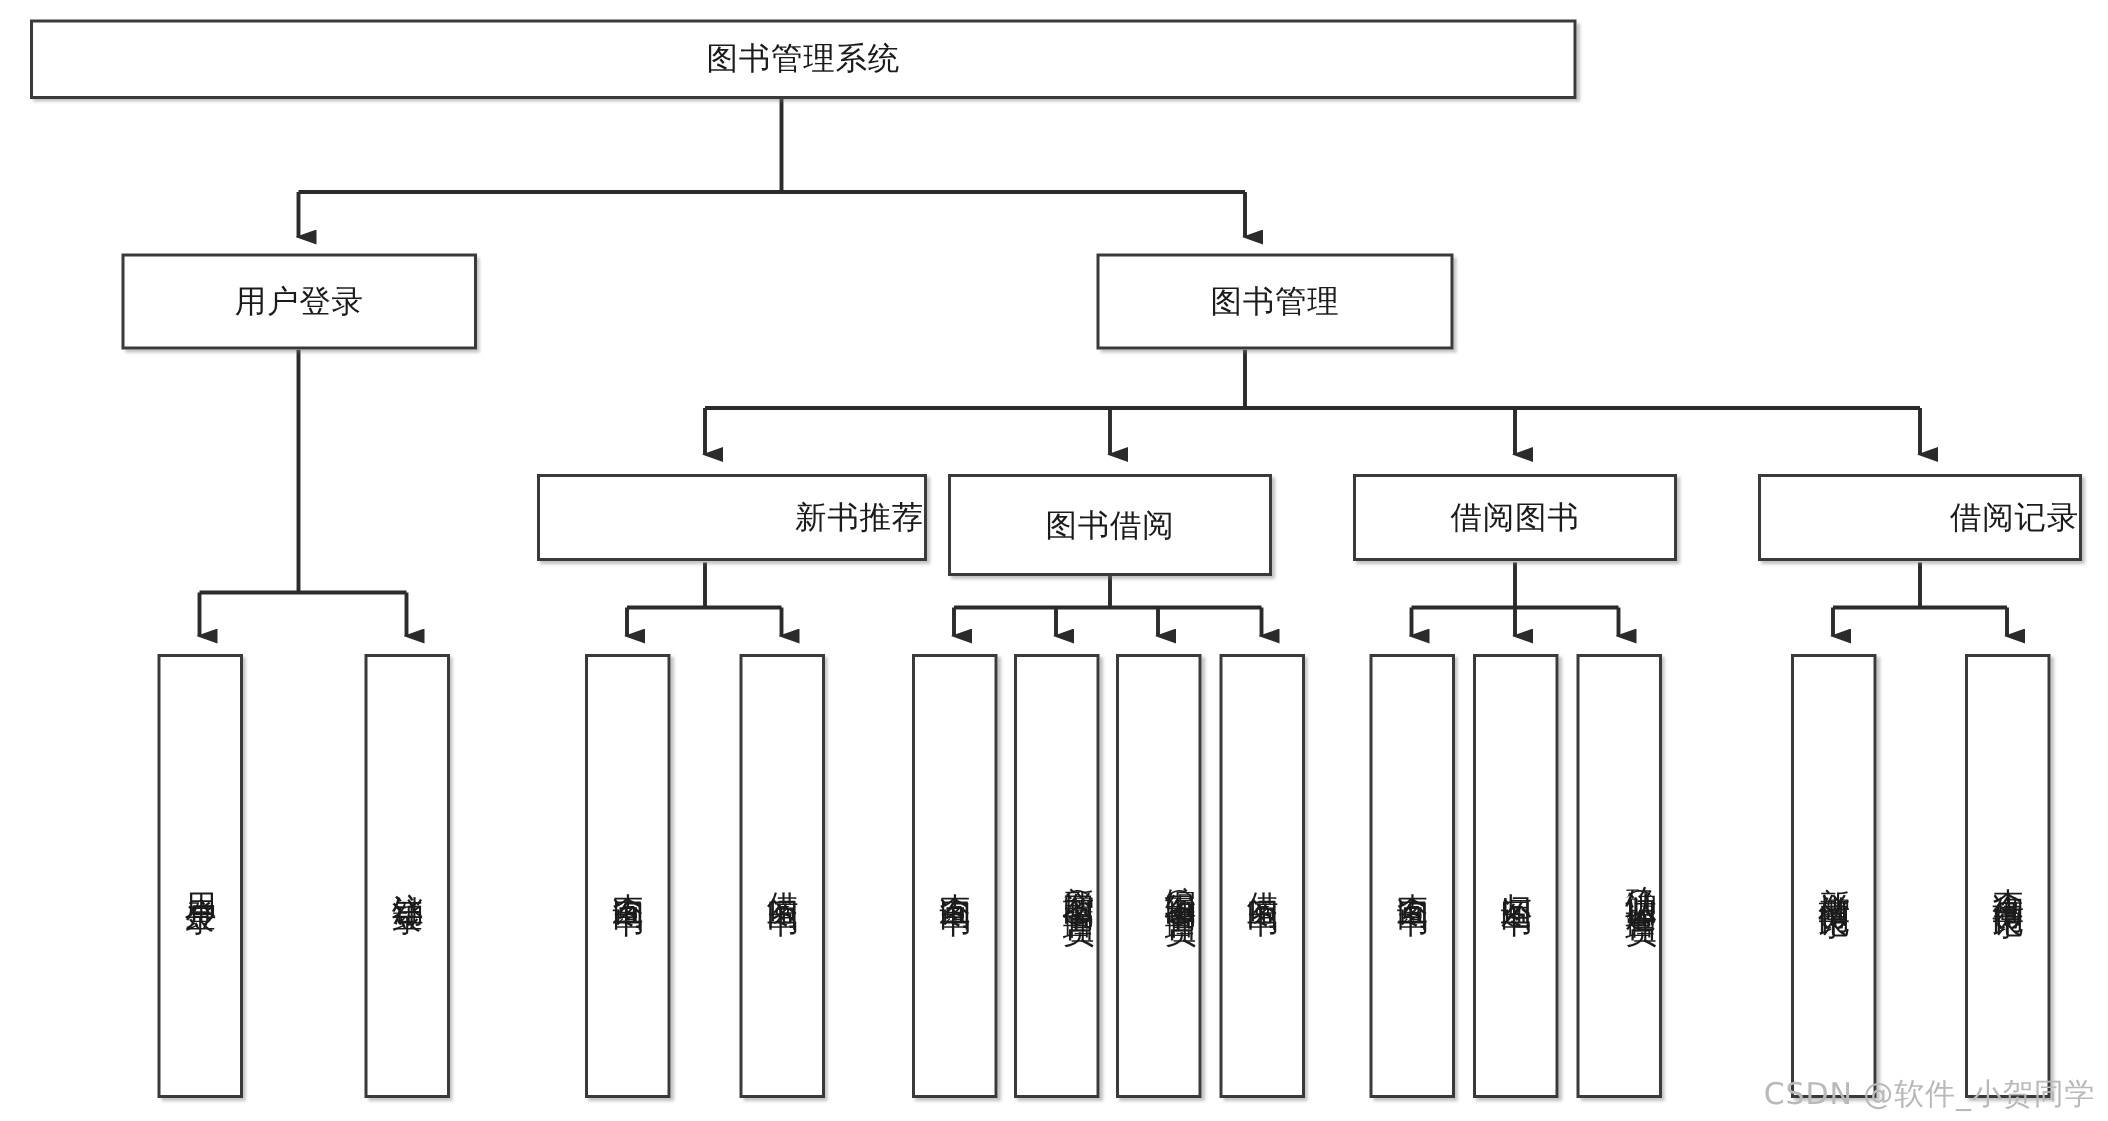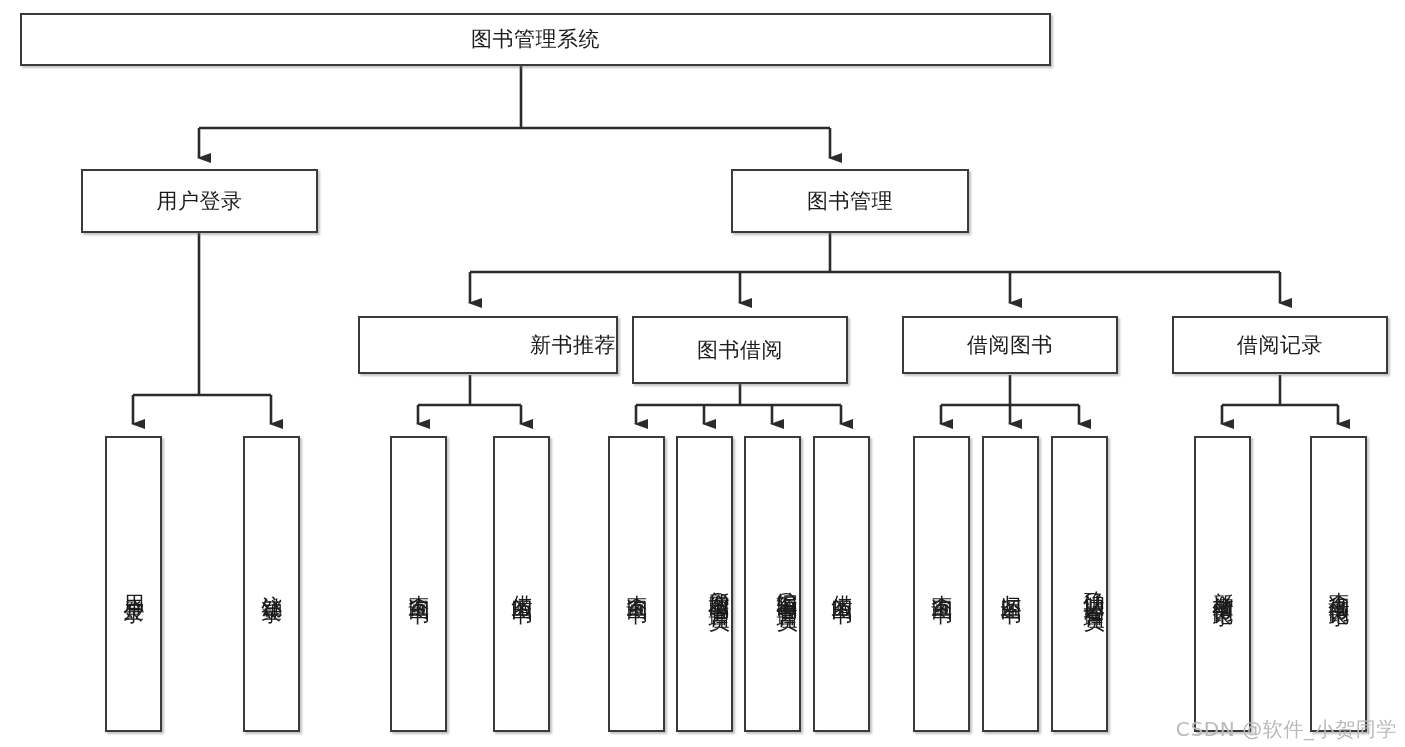--- a/index.html
+++ b/index.html
@@ -137,21 +137,21 @@
 
   <div class="node h" style="left:358px; top:316px; width:260px; height:58px;justify-content:flex-end;">
     <span class="txt">新书推荐</span>
   </div>
   <div class="node h" style="left:632px; top:316px; width:216px; height:68px;">
     <span class="txt">图书借阅</span>
   </div>
   <div class="node h" style="left:902px; top:316px; width:216px; height:58px;">
     <span class="txt">借阅图书</span>
   </div>
-  <div class="node h" style="left:1172px; top:316px; width:216px; height:58px;">
+  <div class="node h" style="left:1172px; top:316px; width:216px; height:58px;justify-content:flex-end;">
     <span class="txt">借阅记录</span>
   </div>
 
   <div class="node v mid" style="left:105px; top:436px; width:57px; height:296px;">
     <span class="txt">用户登录</span>
   </div>
   <div class="node v mid" style="left:243px; top:436px; width:57px; height:296px;">
     <span class="txt">注销登录</span>
   </div>
 

